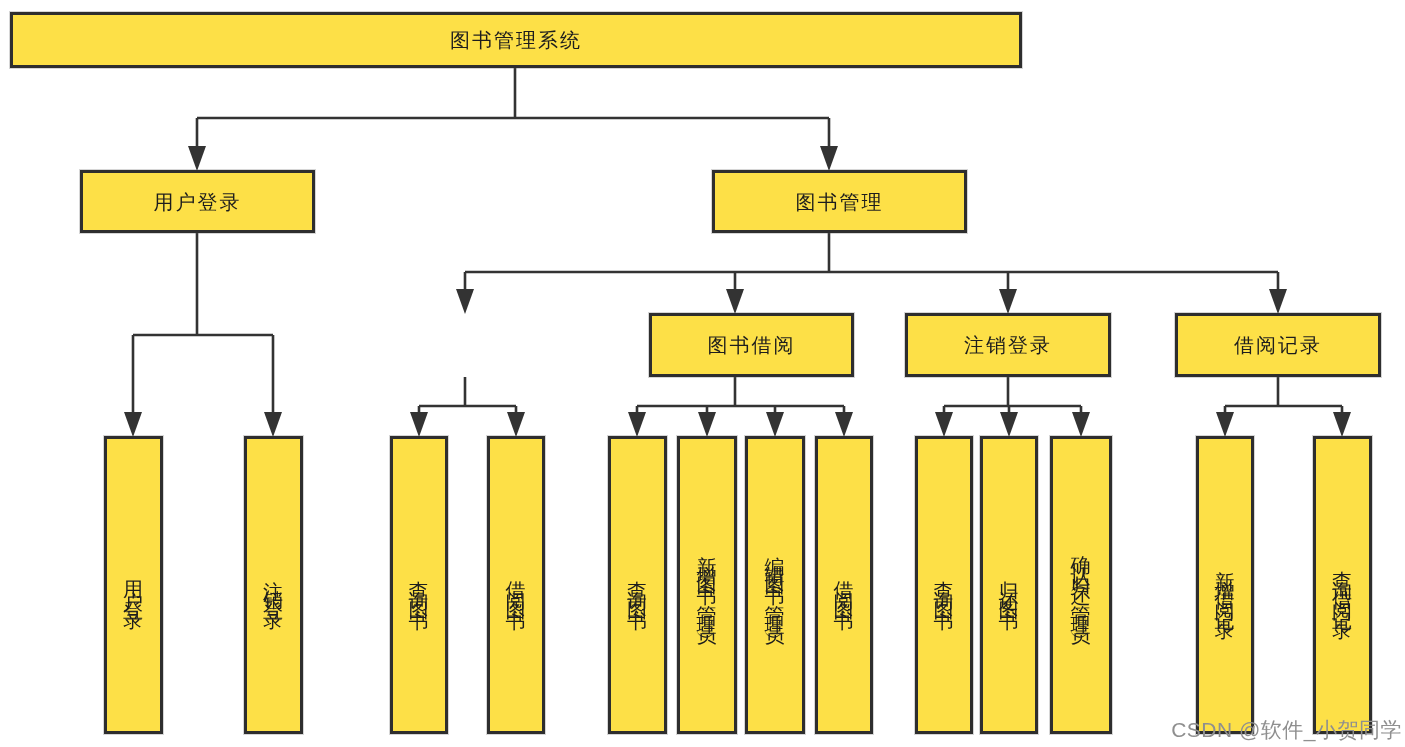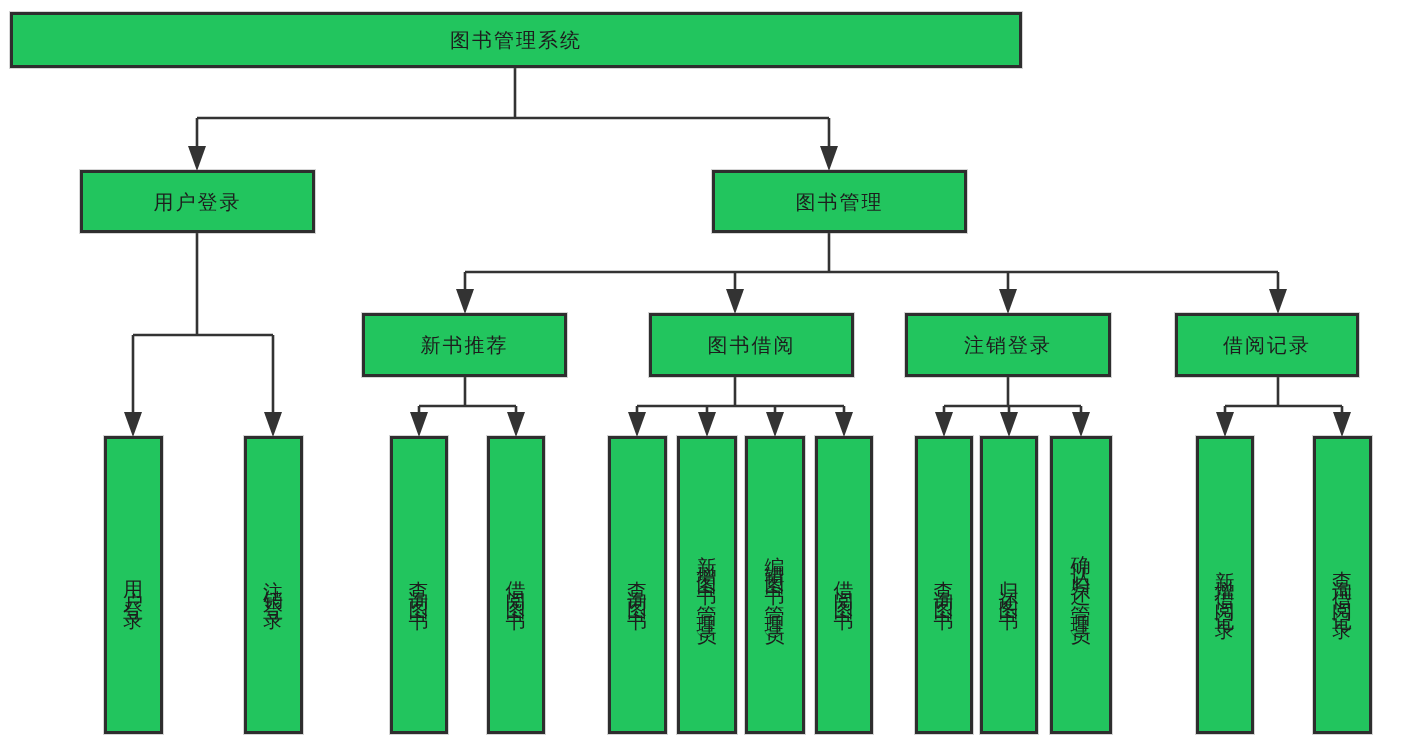--- a/index.html
+++ b/index.html
@@ -27,21 +27,21 @@
     stroke: var(--line, #333333);
     stroke-width: 2.6;
   }
   svg.wires polygon {
     fill: var(--line, #333333);
     stroke: none;
   }
   .node {
     position: absolute;
     box-sizing: border-box;
-    background: #22c55e;
+    background: #fde047;
     border: 3px solid var(--border, #2e2e2e);
     box-shadow: 0 0 0 1px rgba(90,90,90,0.25);
     display: flex;
     align-items: center;
     justify-content: center;
     color: var(--text, #1d1d1d);
     font-size: 20px;
     letter-spacing: 2px;
     line-height: 1.2;
     white-space: nowrap;
@@ -124,30 +124,27 @@
     <span>图书管理系统</span>
   </div>
 
   <div class="node h" style="left:80px; top:170px; width:235px; height:63px;">
     <span>用户登录</span>
   </div>
   <div class="node h" style="left:712px; top:170px; width:255px; height:63px;">
     <span>图书管理</span>
   </div>
 
-  <div class="node h" style="left:362px; top:313px; width:205px; height:64px;">
-    <span>新书推荐</span>
-  </div>
   <div class="node h" style="left:633px; top:313px; width:205px; height:64px;margin-left:16px;">
     <span>图书借阅</span>
   </div>
   <div class="node h" style="left:905px; top:313px; width:206px; height:64px;">
     <span>注销登录</span>
   </div>
-  <div class="node h" style="left:1175px; top:313px; width:184px; height:64px;">
+  <div class="node h" style="left:1175px; top:313px; width:206px; height:64px;">
     <span>借阅记录</span>
   </div>
 
   <div class="node v" style="left:104px; top:436px; width:59px; height:298px;">
     <span>用户登录</span>
   </div>
   <div class="node v" style="left:244px; top:436px; width:59px; height:298px;">
     <span>注销登录</span>
   </div>
 
@@ -181,14 +178,15 @@
     <span>确认归还（管理员）</span>
   </div>
 
   <div class="node v" style="left:1196px; top:436px; width:58px; height:298px;">
     <span>新增借阅记录</span>
   </div>
   <div class="node v" style="left:1313px; top:436px; width:59px; height:298px;">
     <span>查询借阅记录</span>
   </div>
 
+  <div class="watermark">CSDN @软件_小贺同学</div>
 
 </div>
 
 </body></html>

